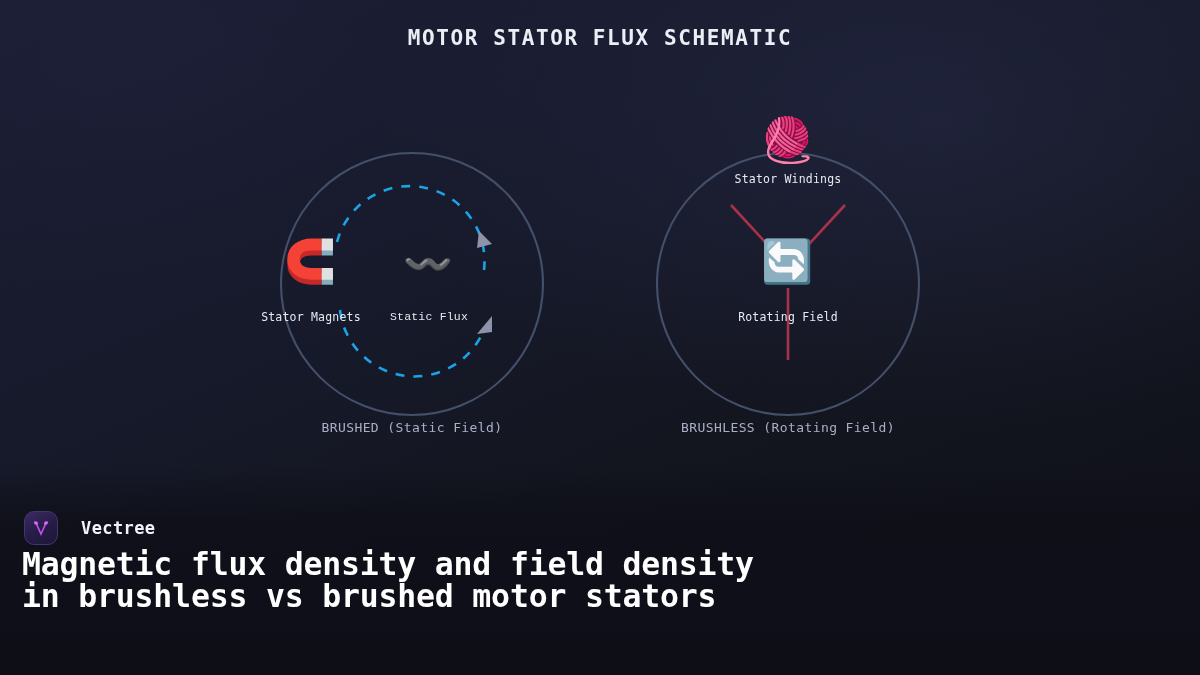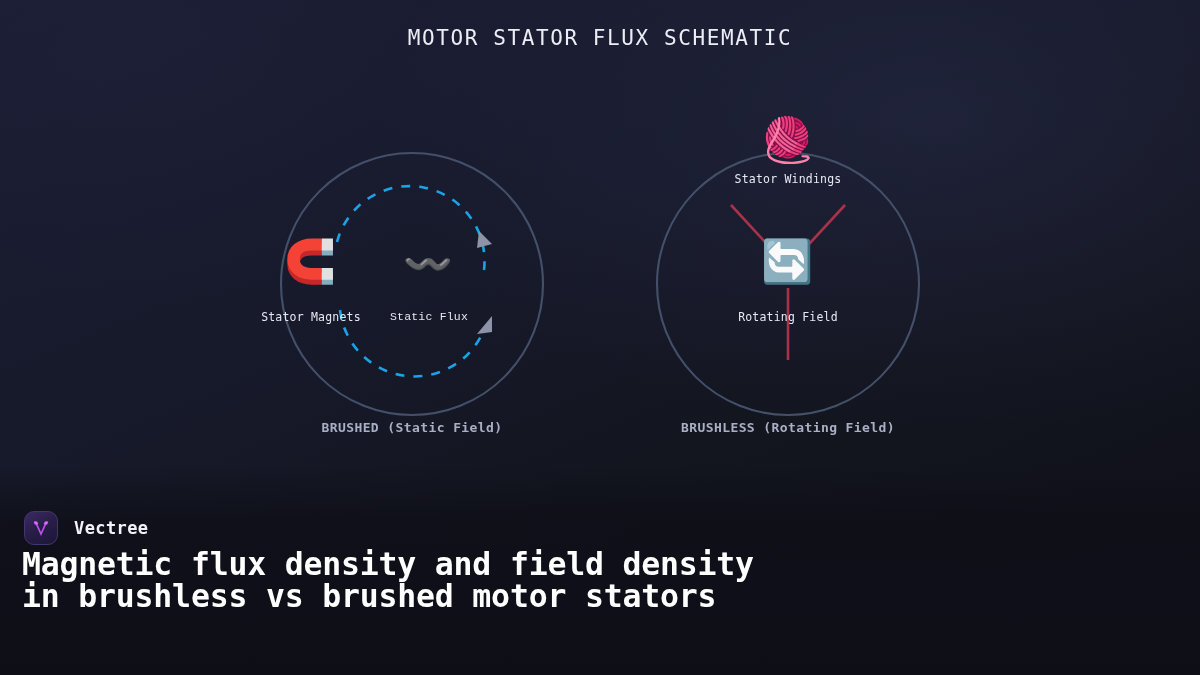--- a/index.html
+++ b/index.html
@@ -23,31 +23,31 @@
     background:linear-gradient(180deg, rgba(13,14,22,0) 0%, rgba(13,14,22,0.72) 26%, #0e0f18 60%, #0d0e16 100%);
   }
 
   
   .title {
     position:absolute; top:26px; left:0; width:1200px;
     text-align:center;
     font-size:21px;
     letter-spacing:1.6px;
     color:#eceef6;
-    font-weight:400;
+    font-weight:700;
   }
 
   
   .panel { position:absolute; top:120px; width:330px; height:330px; }
   .panel.left  { left:247px; }
   .panel.right { left:623px; }
 
   .panel-caption {
     position:absolute; top:420px; width:330px; text-align:center;
-    font-size:13px; color:#a9b0c6; letter-spacing:0.4px;font-weight:bold;
+    font-size:13px; color:#a9b0c6; letter-spacing:0.4px;
   }
   .panel-caption.left  { left:247px; }
   .panel-caption.right { left:623px; }
 
   svg.diagram { position:absolute; inset:0; width:330px; height:330px; overflow:visible; }
 
   .emoji { position:absolute; line-height:1; text-align:center; user-select:none; }
 
   .node-label {
     position:absolute; width:220px; text-align:center;
@@ -62,21 +62,21 @@
 
   
   .yarn-emoji    { left:137px; top:-2px;  width:56px; font-size:44px; }
   .rotate-emoji  { left:137px; top:121px; width:56px; font-size:42px; }
   .lbl-windings  { left:55px;  top:52px; }
   .lbl-rotating  { left:55px;  top:190px; }
 
   
   .brand-row {
     position:absolute; left:24px; top:511px;
-    display:flex; align-items:center; gap:16px;
+    display:flex; align-items:center; gap:23px;
   }
   .brand-logo {
     width:34px; height:34px; border-radius:10px;
     background:linear-gradient(150deg,#3a2a63 0%, #261c45 55%, #1d1738 100%);
     border:1px solid #45356f;
     display:flex; align-items:center; justify-content:center;
   }
   .brand-name {
     font-size:17px; font-weight:700; color:#f2f3f8; letter-spacing:0.4px;
   }

